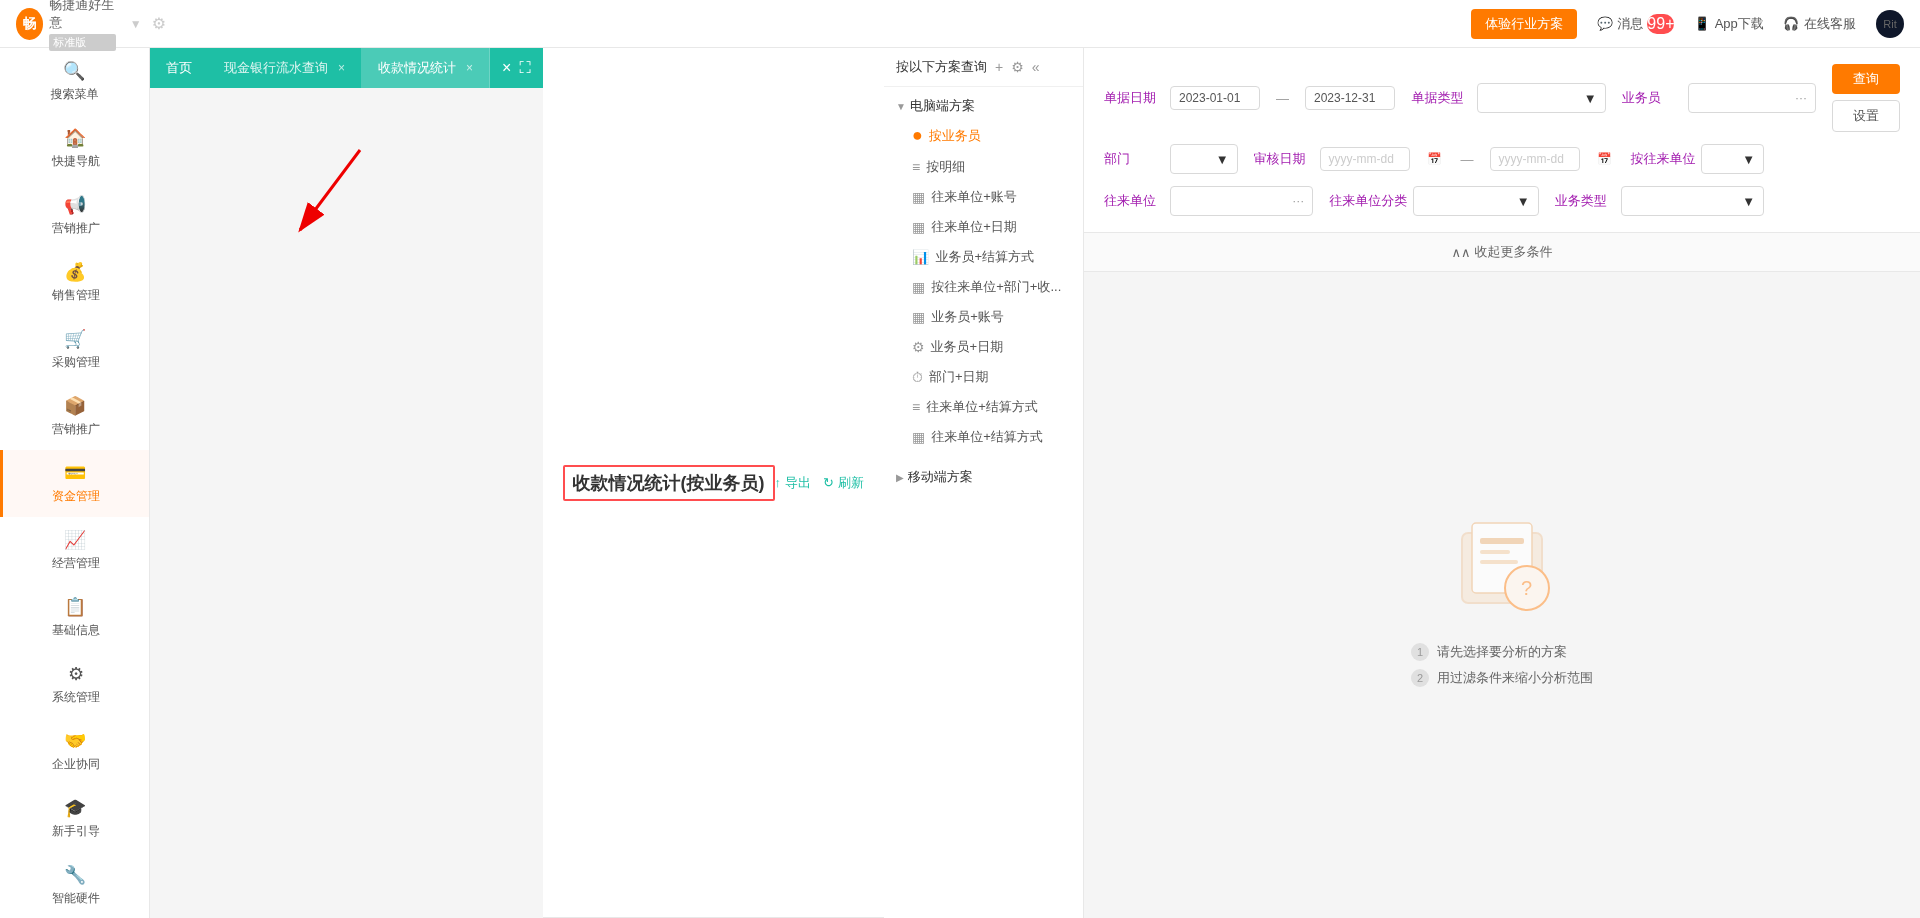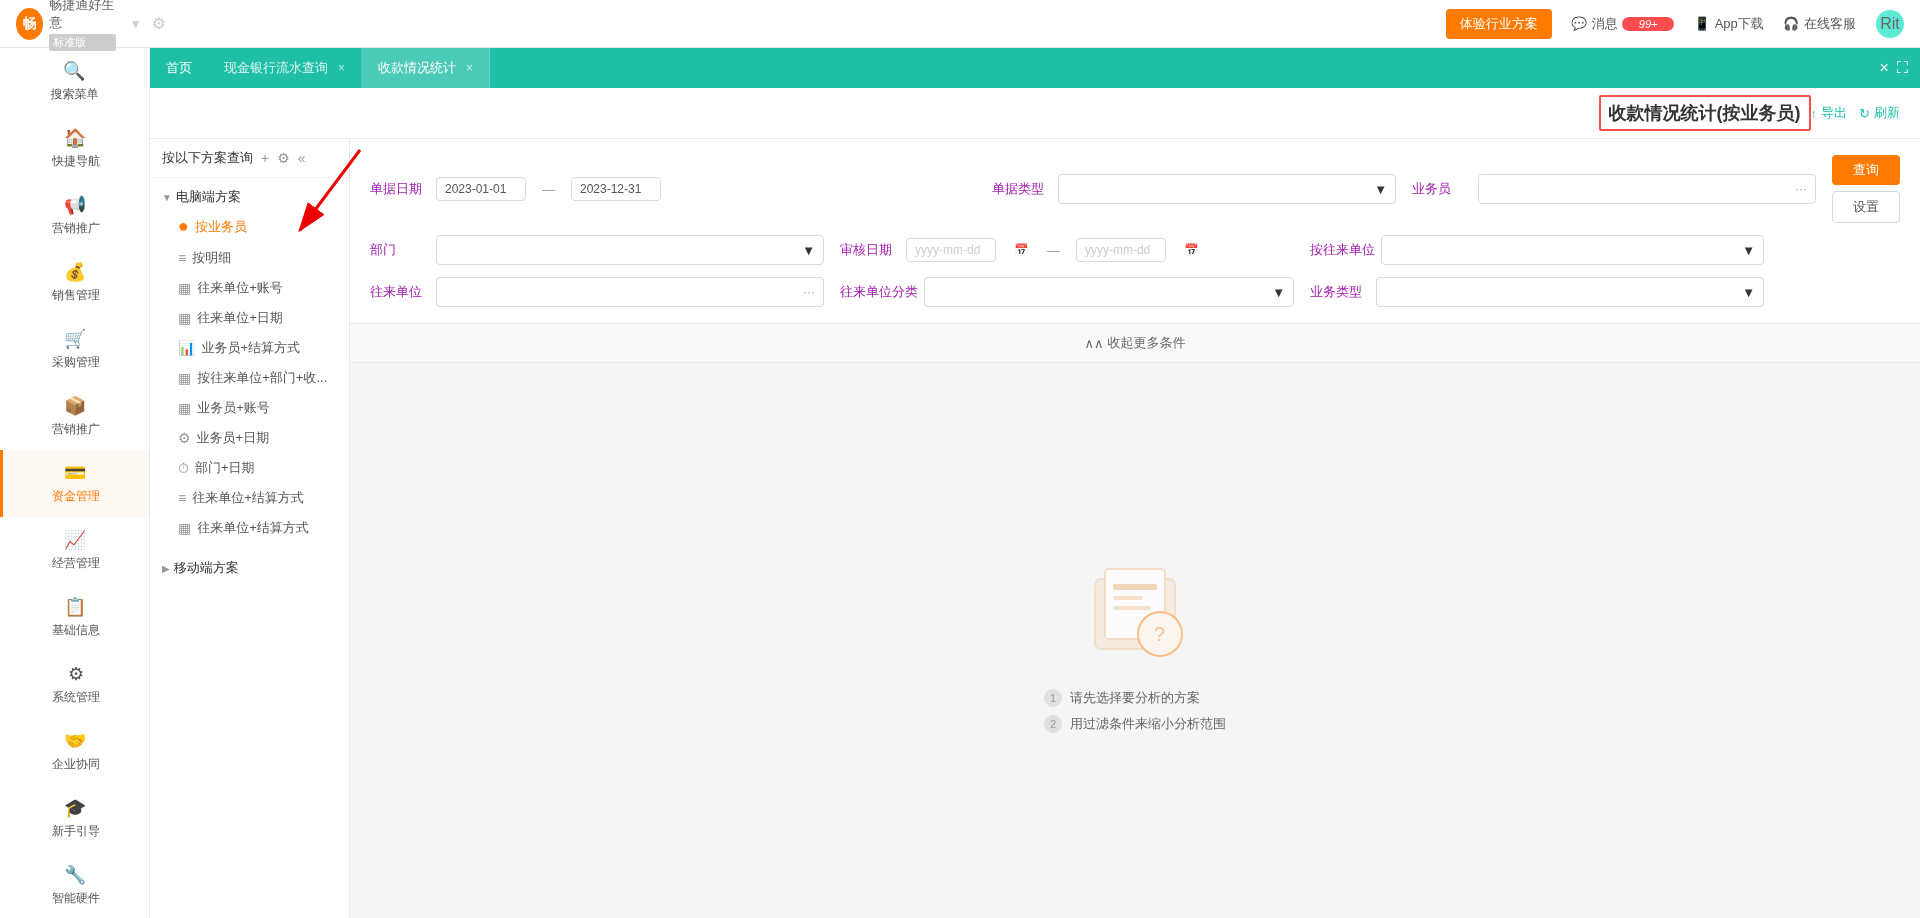--- a/index.html
+++ b/index.html
@@ -41,24 +41,23 @@
       cursor: pointer;
       font-size: 13px;
     }
     .header-nav-item {
       display: flex; align-items: center; gap: 4px;
       color: #555; cursor: pointer; font-size: 13px;
     }
     .msg-badge {
       background: #ff4d4f;
       color: white;
-      font-size: 11px;
+      font-size: 16px;
       border-radius: 10px;
-      padding: 1px 17px;
-      font-style: italic;
+      padding: 1px 0;
     }
 
     
     .main-layout {
       display: flex;
       margin-top: 48px;
       height: calc(100vh - 48px);
     }
 
     
@@ -83,21 +82,21 @@
       border-left: 3px solid transparent;
     }
     .sidebar-item.active { background: #fff8f5; color: #ff7a00; border-left-color: #ff7a00; }
     .sidebar-icon { font-size: 18px; }
     .sidebar-search { padding: 12px 8px; display: flex; flex-direction: column; align-items: center; gap: 4px; cursor: pointer; color: #555; font-size: 12px; }
 
     
     .content-area {
       flex: 1;
       display: flex;
-      flex-direction: column;
+      flex-direction: row;
       overflow: hidden;
     }
 
     
     .tab-bar {
       background: #1ebfa5;
       display: flex;
       align-items: center;
       height: 40px;
       padding: 0;
@@ -429,21 +428,21 @@
     </div>
     <div class="header-nav-item">
       <span>📱</span>
       <span>App下载</span>
     </div>
     <div class="header-nav-item">
       <span>🎧</span>
       <span>在线客服</span>
     </div>
     <div class="user-info">
-      <div style="width:28px;height:28px;background:#5eead4;border-radius:50%;display:flex;align-items:center;justify-content:center;font-size:16px;color:#666;">Rit</div>
+      <div style="width:28px;height:28px;background:#0f172a;border-radius:50%;display:flex;align-items:center;justify-content:center;font-size:11px;color:#666;">Rit</div>
     </div>
   </div>
 </div>
 
 <div class="main-layout">
 
   <div class="sidebar">
     <div class="sidebar-search">
       <span class="sidebar-icon">🔍</span>
       <span>搜索菜单</span>

